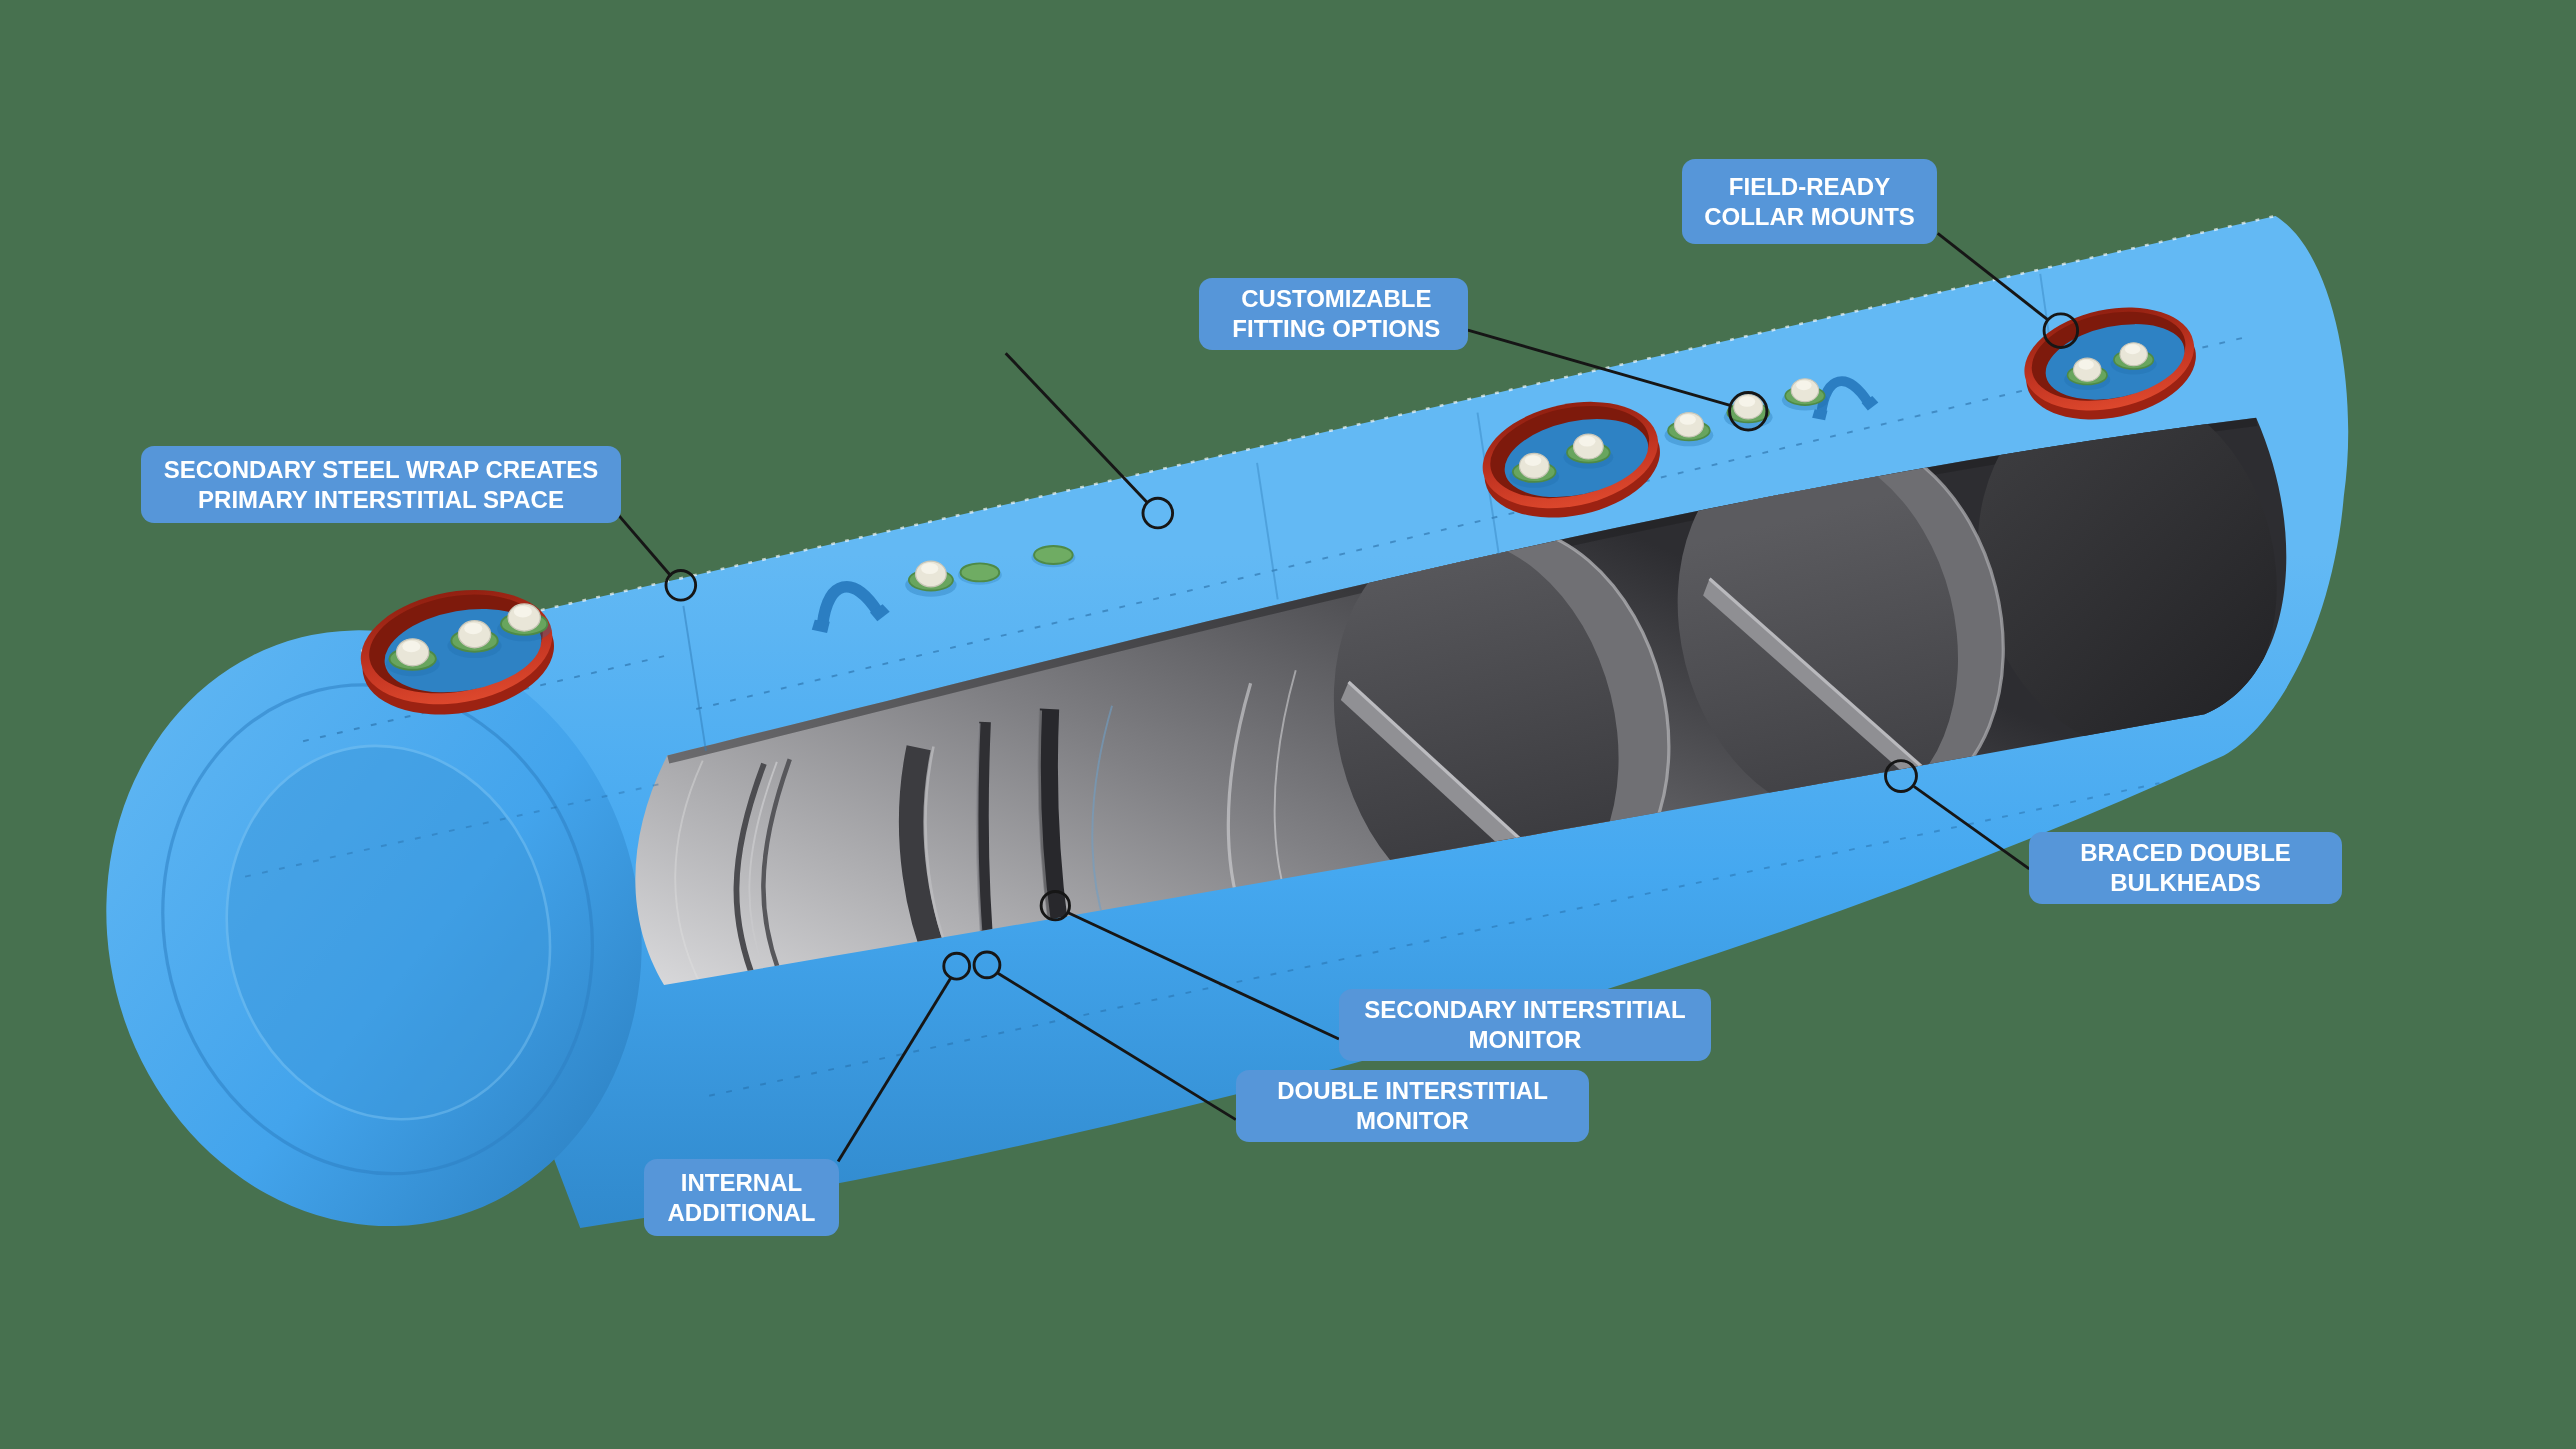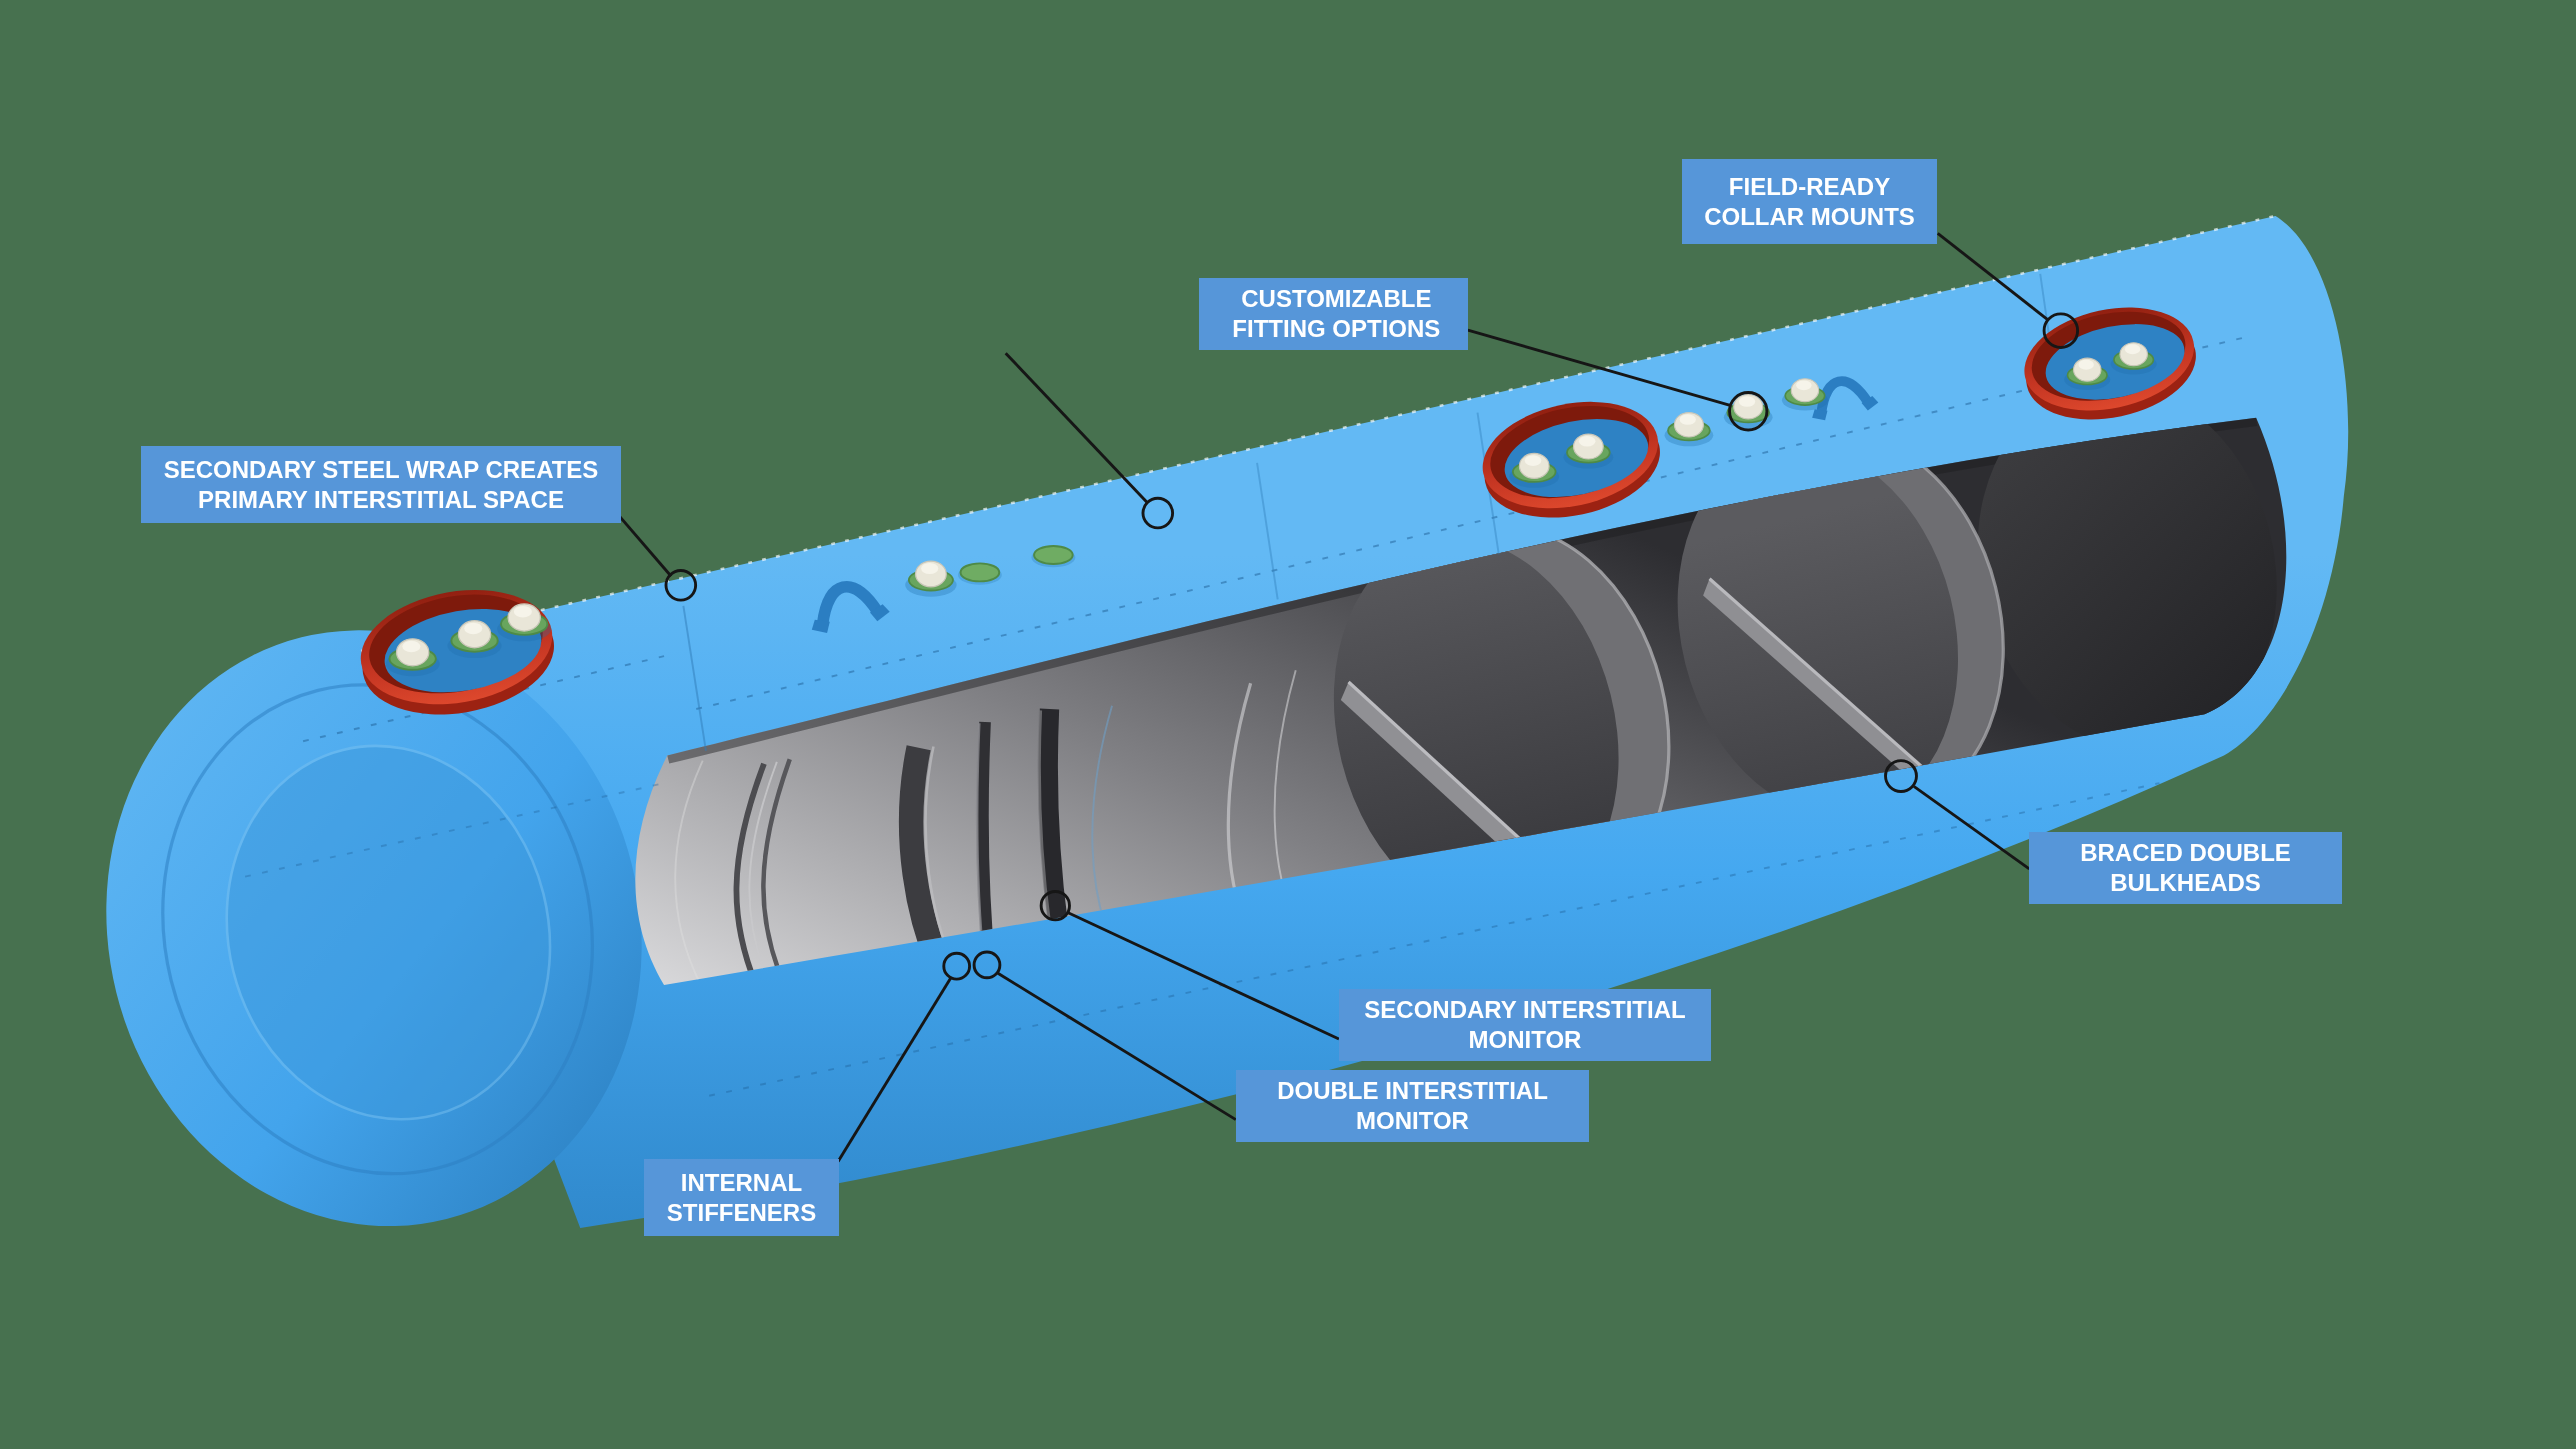--- a/index.html
+++ b/index.html
@@ -13,21 +13,21 @@
   }
   #stage{position:absolute;inset:0;}
   svg{position:absolute;inset:0;display:block;}
   .callout{
     position:absolute;
     background:var(--label-bg,#5696D9);
     color:var(--label-text,#FFFFFF);
     font-weight:bold;font-size:24px;line-height:30px;
     text-align:center;white-space:pre-line;
     display:flex;align-items:center;justify-content:center;
-    box-sizing:border-box;padding:5.2px 10.3px;
+    box-sizing:border-box;padding:5.2px 10.3px;border-radius:13px;
   }
   .c-field{left:1682px;top:159px;width:255px;height:85px;}
   .c-additional{left:549px;top:276px;width:456px;height:115px;}
   .c-custom{left:1199px;top:278px;width:269px;height:72px;padding-left:16px;}
   .c-wrap{left:141px;top:446px;width:480px;height:77px;text-align:center;}
   .c-braced{left:2029px;top:832px;width:313px;height:72px;}
   .c-secmon{left:1339px;top:989px;width:372px;height:72px;}
   .c-primon{left:1236px;top:1070px;width:353px;height:72px;}
   .c-stiff{left:644px;top:1159px;width:195px;height:77px;}
 </style>
@@ -231,16 +231,16 @@
 FITTING OPTIONS</div>
 <div class="callout c-wrap">SECONDARY STEEL WRAP CREATES
 PRIMARY INTERSTITIAL SPACE</div>
 <div class="callout c-braced">BRACED DOUBLE
 BULKHEADS</div>
 <div class="callout c-secmon">SECONDARY INTERSTITIAL
 MONITOR</div>
 <div class="callout c-primon">DOUBLE INTERSTITIAL
 MONITOR</div>
 <div class="callout c-stiff">INTERNAL
-STIFFENERS</div>
+ADDITIONAL</div>
 
 </div>
 
 
 </body></html>

